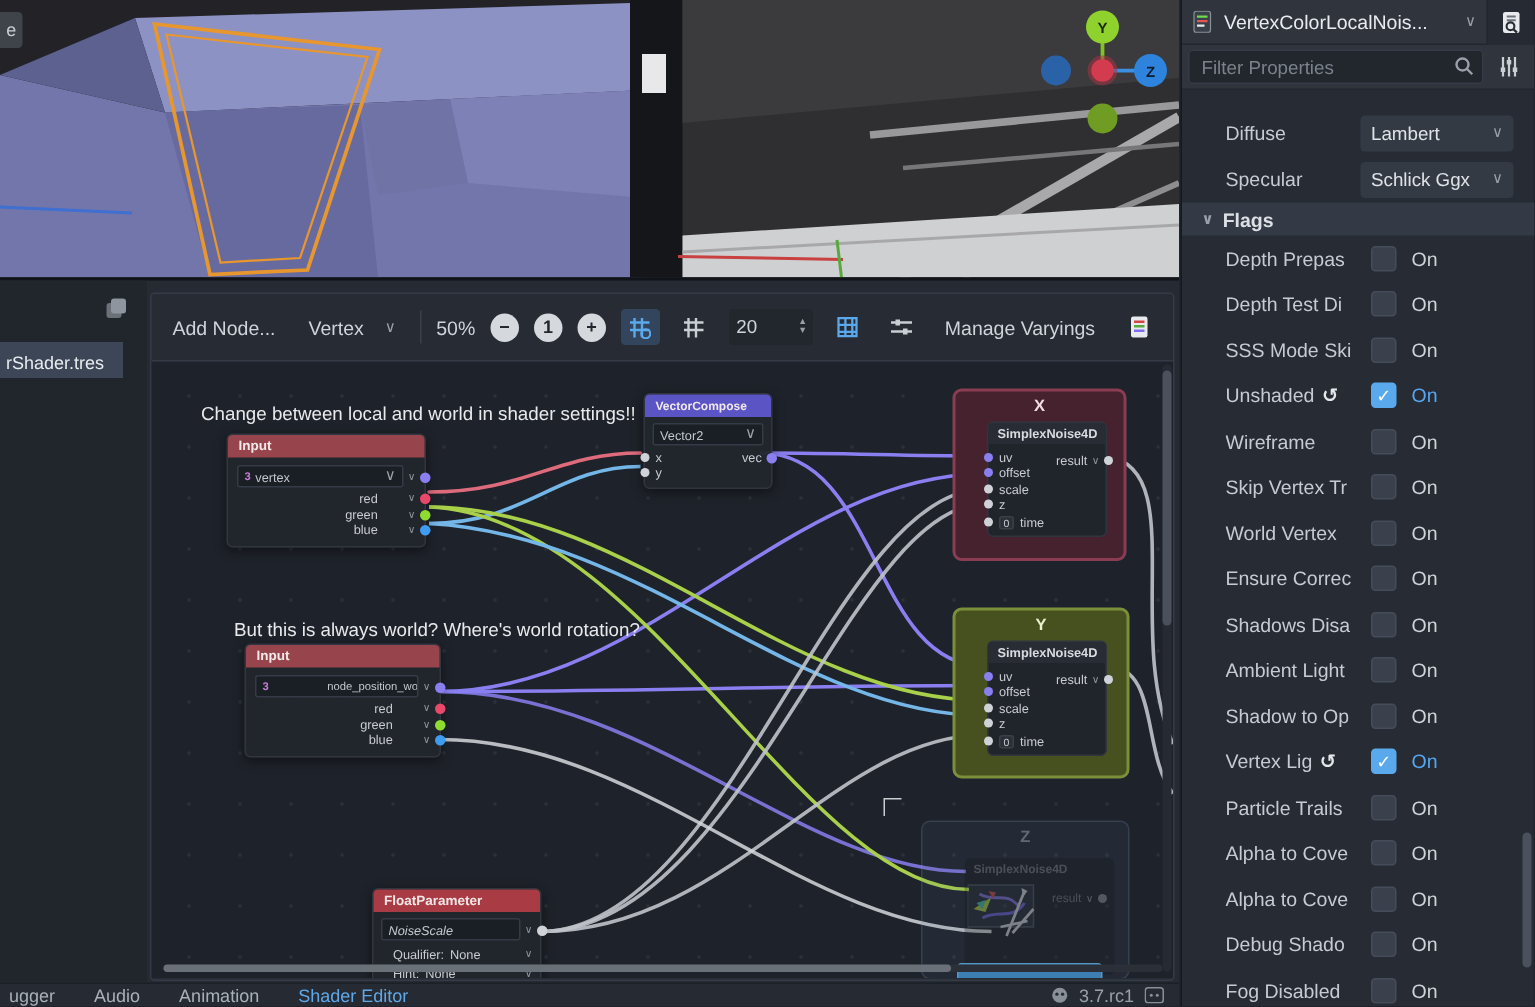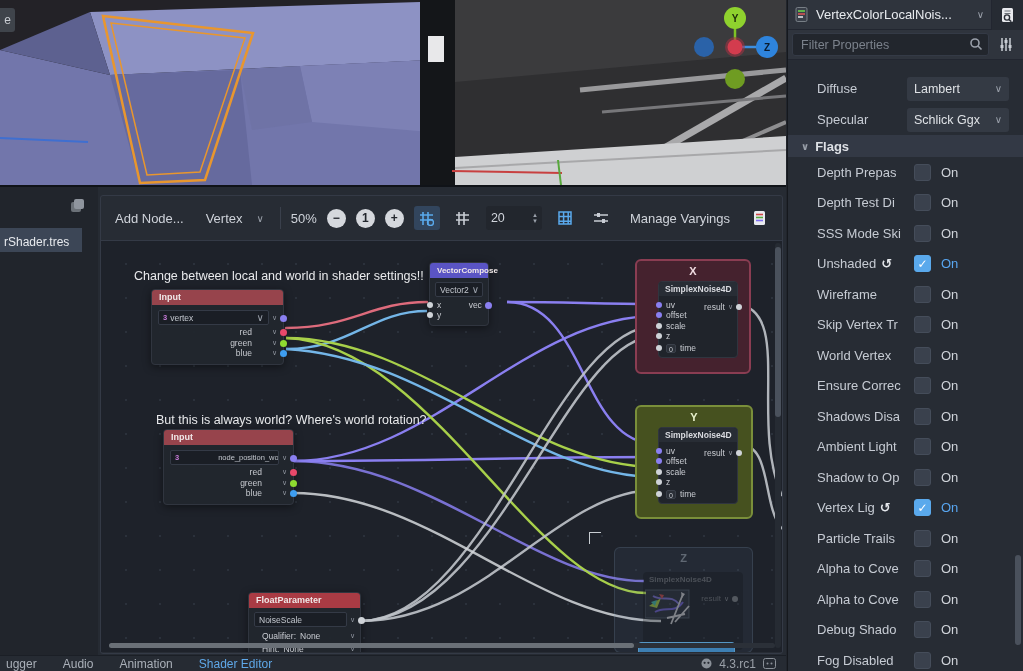--- a/index.html
+++ b/index.html
@@ -292,21 +292,21 @@
                 <span class="dot greenp edge-dot" style="top:2px;"></span>
               </div>
             <div class="outrow">
                 <span>blue</span>
                 <span class="minichev">∨</span>
                 <span class="dot bluep edge-dot" style="top:2px;"></span>
               </div>
           </div>
         </div>
 
-        <div class="gnode" style="left:328px;top:21px;width:60px;text-align:right;">
+        <div class="gnode" style="left:328px;top:21px;width:86px;">
           <div class="gn-head purple" style="font-size:8px;">VectorCompose</div>
           <div class="gn-body" style="padding:4px 5px;">
             <div class="gn-select">
               <span style="flex:1;">Vector2</span>
               <span class="chev">∨</span>
             </div>
             <div class="inrow" style="margin-top:3px;">
                 <span class="dot gray sm" style="margin-left:-8px;"></span>
                 <span>x</span>
               <span style="margin-left:auto;display:flex;align-items:center;gap:3px;">
@@ -420,21 +420,21 @@
                 <span class="dot bluep edge-dot" style="top:2px;"></span>
               </div>
           </div>
         </div>
 
         <div class="gnode" style="left:147px;top:351px;width:113px;height:70px;">
           <div class="gn-head brightred">FloatParameter</div>
           <div class="gn-body" style="padding:4px 5px;">
             <div class="mainrow">
               <span class="gn-select" style="flex:1;">
-                <span style="flex:1;">NoiseScale</span>
+                <span style="flex:1;font-style:italic;">NoiseScale</span>
               </span>
               <span class="minichev">∨</span>
               <span class="dot gray edge-dot" style="top:5px;"></span>
             </div>
             <div class="inrow" style="height:13px;">
               <span style="margin-left:8px;">Qualifier:</span>
               <span>None</span>
               <span class="minichev" style="margin-left:auto;">∨</span>
             </div>
             <div class="inrow" style="height:13px;">
@@ -485,21 +485,21 @@
     <span class="bb-item">ugger</span>
     <span class="bb-item">Audio</span>
     <span class="bb-item">Animation</span>
     <span class="bb-item active">Shader Editor</span>
     <span id="bb-right">
       <svg width="11" height="11" viewBox="0 0 11 11">
         <circle cx="5.5" cy="5.5" r="5" fill="#8a9098"></circle>
         <circle cx="3.6" cy="4.8" r="1.1" fill="#262b33"></circle>
         <circle cx="7.4" cy="4.8" r="1.1" fill="#262b33"></circle>
       </svg>
-      <span>4.3.rc1</span>
+      <span>3.7.rc1</span>
       <svg width="13" height="11" viewBox="0 0 13 11">
         <rect x="0.5" y="0.5" width="12" height="10" rx="2" fill="none" stroke="#8a9098"></rect>
         <circle cx="4.5" cy="5.5" r="1" fill="#8a9098"></circle>
         <circle cx="8.5" cy="5.5" r="1" fill="#8a9098"></circle>
       </svg>
     </span>
   </div>
 
   <div id="inspector">
     <div id="insp-header">

